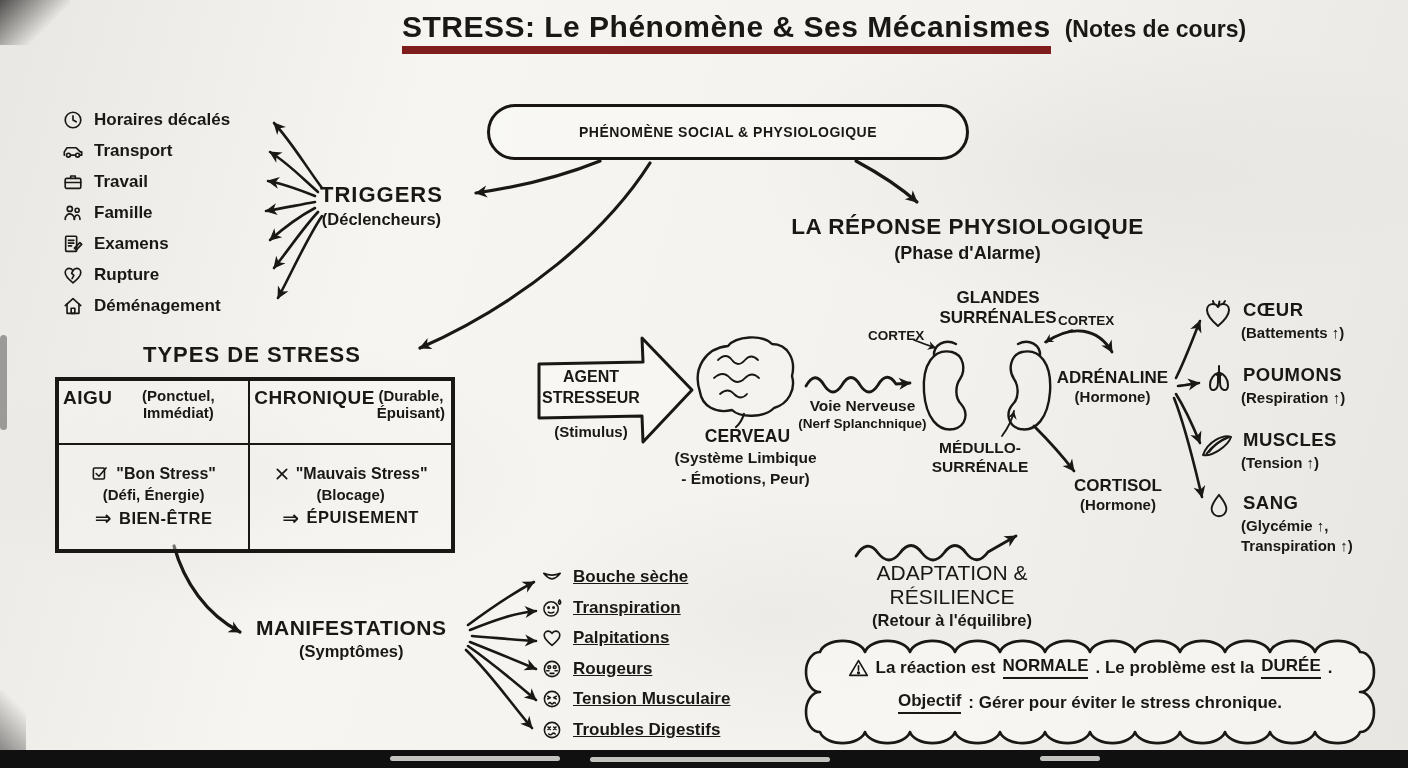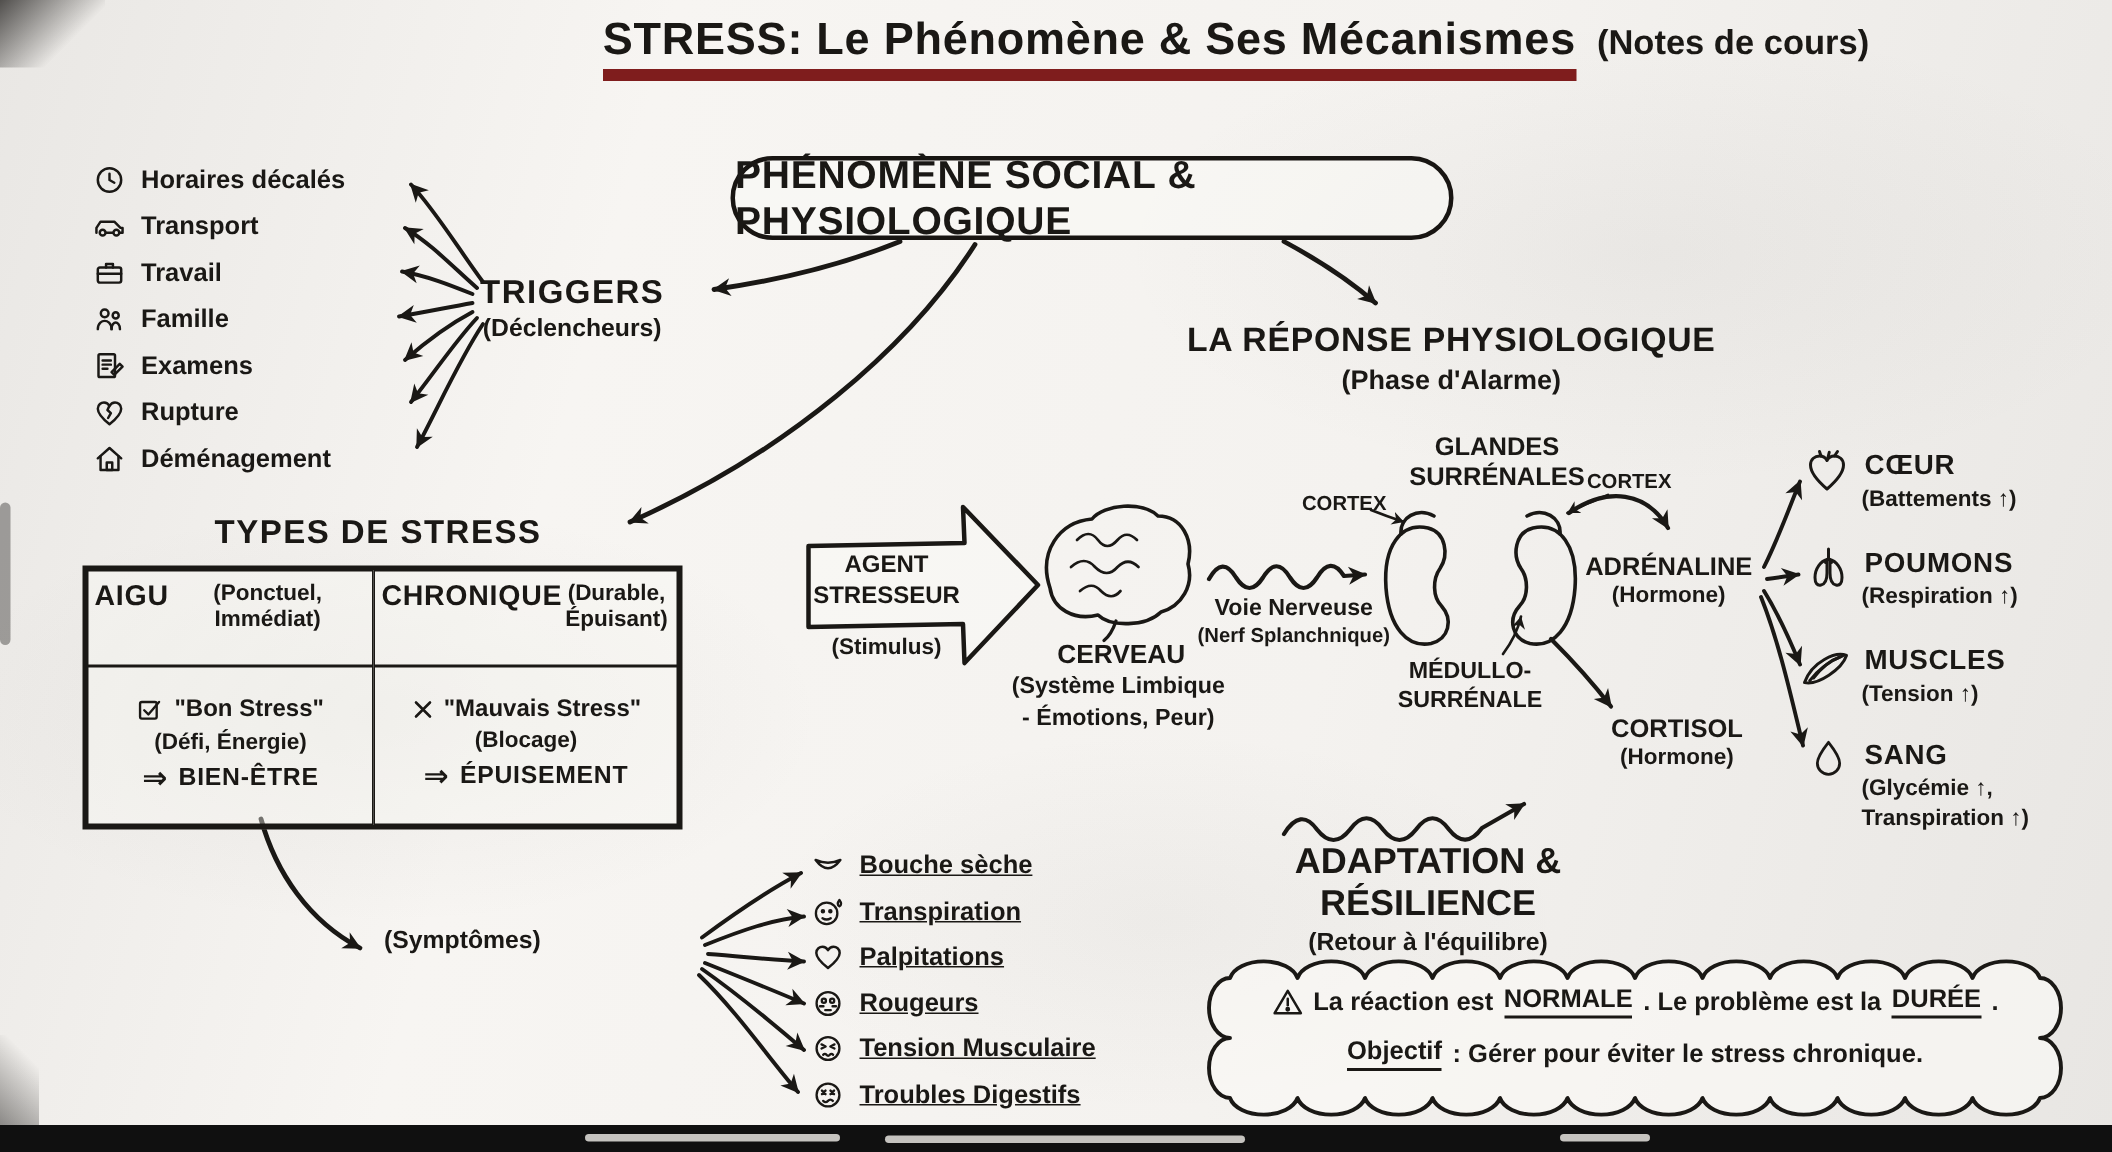--- a/index.html
+++ b/index.html
@@ -13,21 +13,21 @@
   .smudge{position:absolute;z-index:0;pointer-events:none;}
   svg.overlay{position:absolute;left:0;top:0;z-index:1;pointer-events:none;}
   .ic{display:inline-block;vertical-align:middle;}
   .ic svg{display:block;}
   
   .title-row{left:240px;right:0;top:10px;text-align:center;white-space:nowrap;}
   .title-main{font-size:30px;font-weight:bold;letter-spacing:.5px;border-bottom:8px solid #7f1d1d;padding-bottom:3px;}
   .title-suffix{font-size:23px;font-weight:bold;margin-left:14px;}
   
   .bubble{left:487px;top:104px;width:476px;height:50px;border:3.5px solid #181512;border-radius:45px;
-    display:flex;align-items:center;justify-content:center;font-size:26px;font-weight:bold;letter-spacing:.5px;background:rgba(250,249,246,.55);}
+    display:flex;align-items:center;justify-content:center;font-size:14px;font-weight:bold;letter-spacing:.5px;background:rgba(250,249,246,.55);}
   
   .trigger-list{left:62px;top:104px;display:flex;flex-direction:column;}
   .trigger-row{display:flex;align-items:center;gap:10px;height:31px;}
   .trigger-row .lbl{font-size:17px;font-weight:600;}
   .triggers-label{left:320px;top:182px;text-align:center;}
   .triggers-label .big{font-size:22px;font-weight:bold;letter-spacing:1px;}
   .triggers-label .sub{font-size:16.5px;font-weight:600;margin-top:2px;}
   
   .types-title{left:143px;top:342px;font-size:22px;font-weight:bold;letter-spacing:1px;}
   .stress-table{left:55px;top:377px;width:394px;border:3px solid #1a1815;display:grid;
@@ -65,21 +65,21 @@
   .medulla-label{left:922px;top:438px;width:116px;text-align:center;font-size:15.5px;font-weight:bold;line-height:1.25;}
   .adren-label{left:1050px;top:368px;width:125px;text-align:center;}
   .adren-label .l1{font-size:17px;font-weight:bold;}
   .adren-label .l2{font-size:15px;font-weight:600;}
   .cortisol-label{left:1062px;top:476px;width:112px;text-align:center;}
   .cortisol-label .l1{font-size:17px;font-weight:bold;}
   .cortisol-label .l2{font-size:15px;font-weight:600;}
   .organ-name{font-size:18.5px;font-weight:bold;letter-spacing:.5px;}
   .organ-sub{font-size:15px;font-weight:600;line-height:1.3;}
   .adapt-label{left:812px;top:561px;width:280px;text-align:center;}
-  .adapt-label .l1{font-size:24px;font-weight:bold;}
+  .adapt-label .l1{font-size:21px;font-weight:normal;}
   .adapt-label .l2{font-size:16.5px;font-weight:600;margin-top:2px;}
   
   .cloud-text{left:812px;top:656px;width:556px;text-align:center;font-size:17px;font-weight:600;}
   .cloud-text .line{display:flex;align-items:center;justify-content:center;gap:7px;white-space:nowrap;}
   .cloud-text .line2{margin-top:12px;}
   .u{font-weight:bold;border-bottom:2.5px solid #1a1815;padding-bottom:1px;}
   
   .tray{position:absolute;left:0;top:750px;width:1408px;height:18px;background:#101010;z-index:3;}
   .tray .seg{position:absolute;height:5px;background:#d9d7d3;border-radius:3px;opacity:.9;}
 </style>
@@ -319,20 +319,21 @@
     </div>
     <div class="r2">(Blocage)</div>
     <div class="r3">
       <span class="darr">⇒</span>
       <span>ÉPUISEMENT</span>
     </div>
   </div>
 </div>
 
 <div class="abs manifest-label">
+  <div class="big">MANIFESTATIONS</div>
   <div class="sub">(Symptômes)</div>
 </div>
 
 <div class="abs symptom-list">
   <div class="symptom-row">
     <span class="ic">
         <svg width="22" height="22" viewBox="0 0 24 24" stroke="#1a1815" fill="none" stroke-width="1.8" stroke-linecap="round" stroke-linejoin="round">
           <path d="M3 8 Q12 20 21 8 Q12 12 3 8 Z"></path>
         </svg>
       </span>

